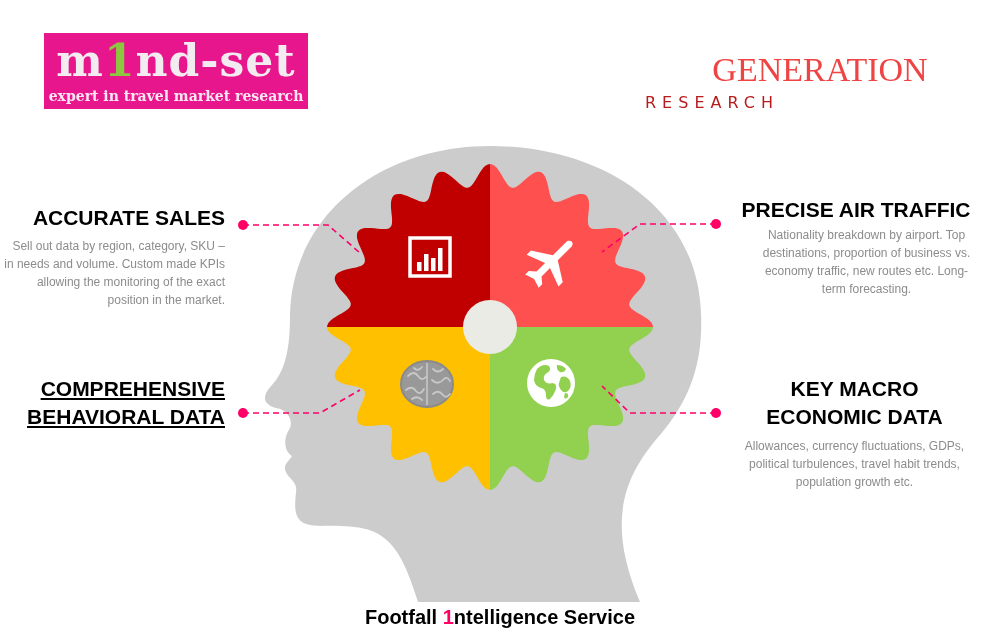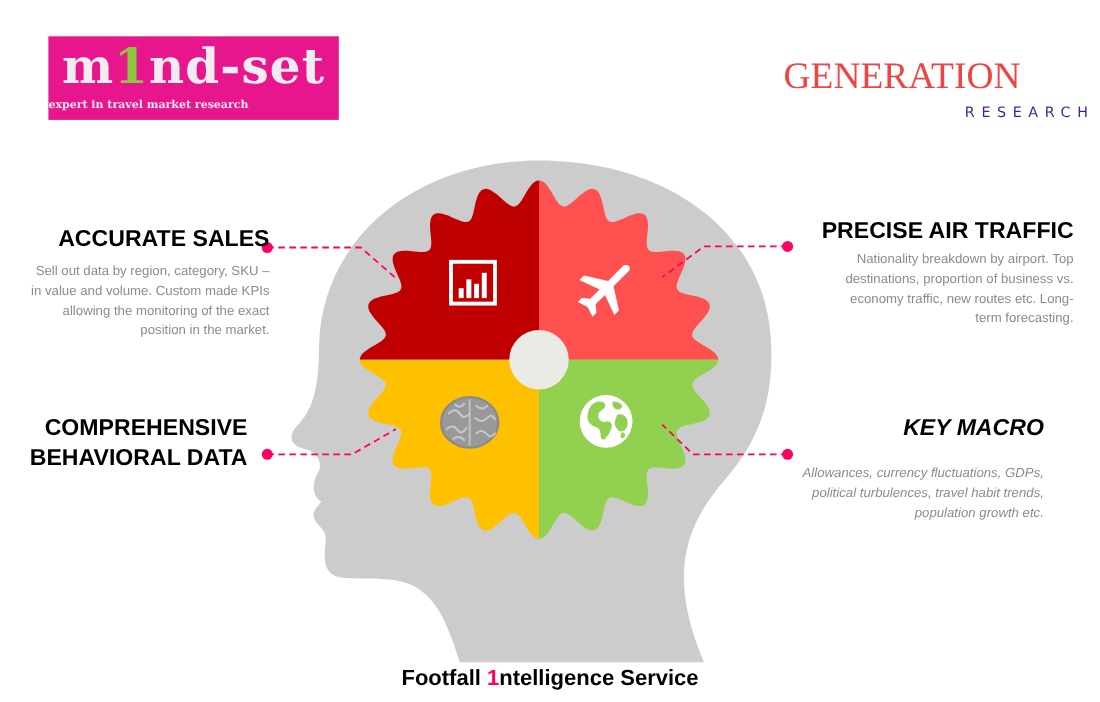--- a/index.html
+++ b/index.html
@@ -14,44 +14,44 @@
     left: 28px; top: 33px; width: 264px; height: 76px;
     background: #e8168c; box-sizing: border-box; margin-left: 16px;
   }
   .mindset-word {
     position: absolute; left: 0; right: 0; top: 4px; text-align: center;
     font-family: "DejaVu Serif", serif; font-weight: bold; font-size: 44px;
     color: #f2ecf0; letter-spacing: 1px; line-height: 48px;
   }
   .mindset-word .accent { color: #8dc63f; }
   .mindset-tag {
-    position: absolute; left: 0; right: 0; top: 54px; 
-    font-family: "DejaVu Serif", serif; font-weight: bold; font-size: 10px;
+    position: absolute; left: 0; right: 0; top: 54px; text-align: center;
+    font-family: "DejaVu Serif", serif; font-weight: bold; font-size: 14px;
     color: #fbe6f2; line-height: 18px;
   }
   .logo-generation { left: 645px; top: 45px; width: 350px; height: 70px; }
   .gen-word {
     position: absolute; left: 0; right: 0; top: 0; text-align: center;
     font-family: "Liberation Serif", serif; font-size: 34px; color: #ef4444;
     line-height: 50px; letter-spacing: 0px;
   }
   .gen-sub {
-    position: absolute; left: 0; right: 0; top: 49px; text-align: right;
-    font-family: "DejaVu Sans", sans-serif; font-size: 13px; color: #4c1d95;
+    position: absolute; left: 0; right: 0; top: 49px; text-align: left;
+    font-family: "DejaVu Sans", sans-serif; font-size: 16px; color: #b91c1c;
     letter-spacing: 6px; line-height: 18px;
   }
   
   .feat-title {
     font-weight: bold; font-size: 21px; line-height: 28px; color: #000000;
   }
   .feat-desc {
     font-size: 12px; line-height: 18px; color: #8c8c8c; margin-top: 5px;
   }
   .left-block { text-align: right; }
-  .right-block { text-align: right; }
+  .right-block { text-align: center; }
   .footer-title {
     left: 0; width: 1000px; top: 603px; text-align: center;
     font-weight: bold; font-size: 20px; color: #000; line-height: 28px;
   }
   .footer-title .one { color: #ff0066; }
   svg.stage { position: absolute; left: 0; top: 0; }
 </style>
 </head>
 <body>
 
@@ -129,41 +129,42 @@
   <g>
     <circle cx="716" cy="224" r="5" fill="#ff0066"></circle>
     <polyline points="716,224 640,224 602,252" fill="none" stroke="#ff0066" stroke-width="1.6" stroke-dasharray="6,4"></polyline>
   </g>
   <g>
     <circle cx="716" cy="413" r="5" fill="#ff0066"></circle>
     <polyline points="716,413 630,413 602,386" fill="none" stroke="#ff0066" stroke-width="1.6" stroke-dasharray="6,4"></polyline>
   </g>
 </svg>
 
-<div class="abs left-block" style="left:0; top:204px; width:225px;padding-left:20px;">
+<div class="abs left-block" style="left:0; top:204px; width:225px;">
   <div class="feat-title">
       <div>ACCURATE SALES</div>
     </div>
-  <div class="feat-desc">Sell out data by region, category, SKU – in value and volume. Custom made KPIs allowing the monitoring of the exact position in the market.</div>
+  <div class="feat-desc">Sell out data by region, category, SKU – in needs and volume. Custom made KPIs allowing the monitoring of the exact position in the market.</div>
 </div>
 
 <div class="abs right-block" style="left:736px; top:196px; width:240px;">
   <div class="feat-title">
       <div>PRECISE AIR TRAFFIC</div>
     </div>
   <div class="feat-desc" style="margin-top:2px;margin-left:21px;">Nationality breakdown by airport. Top destinations, proportion of business vs. economy traffic, new routes etc. Long-term forecasting.</div>
 </div>
 
-<div class="abs left-block" style="left:0; top:375px; width:225px;">
+<div class="abs left-block" style="left:0; top:375px; width:225px;text-decoration:underline;">
   <div class="feat-title">
       <div>COMPREHENSIVE</div>
       <div>BEHAVIORAL DATA</div>
     </div>
 </div>
 
-<div class="abs right-block" style="left:724px; top:375px; width:225px;font-style:italic;">
+<div class="abs right-block" style="left:742px; top:375px; width:225px;">
   <div class="feat-title">
       <div>KEY MACRO</div>
+      <div>ECONOMIC DATA</div>
     </div>
-  <div class="feat-desc" style="margin-top:18px;">Allowances, currency fluctuations, GDPs, political turbulences, travel habit trends, population growth etc.</div>
+  <div class="feat-desc" style="margin-top:6px;">Allowances, currency fluctuations, GDPs, political turbulences, travel habit trends, population growth etc.</div>
 </div>
 
 <div class="abs footer-title"><span>Footfall </span><span class="one">1</span><span>ntelligence Service</span></div>
 
 </body></html>

